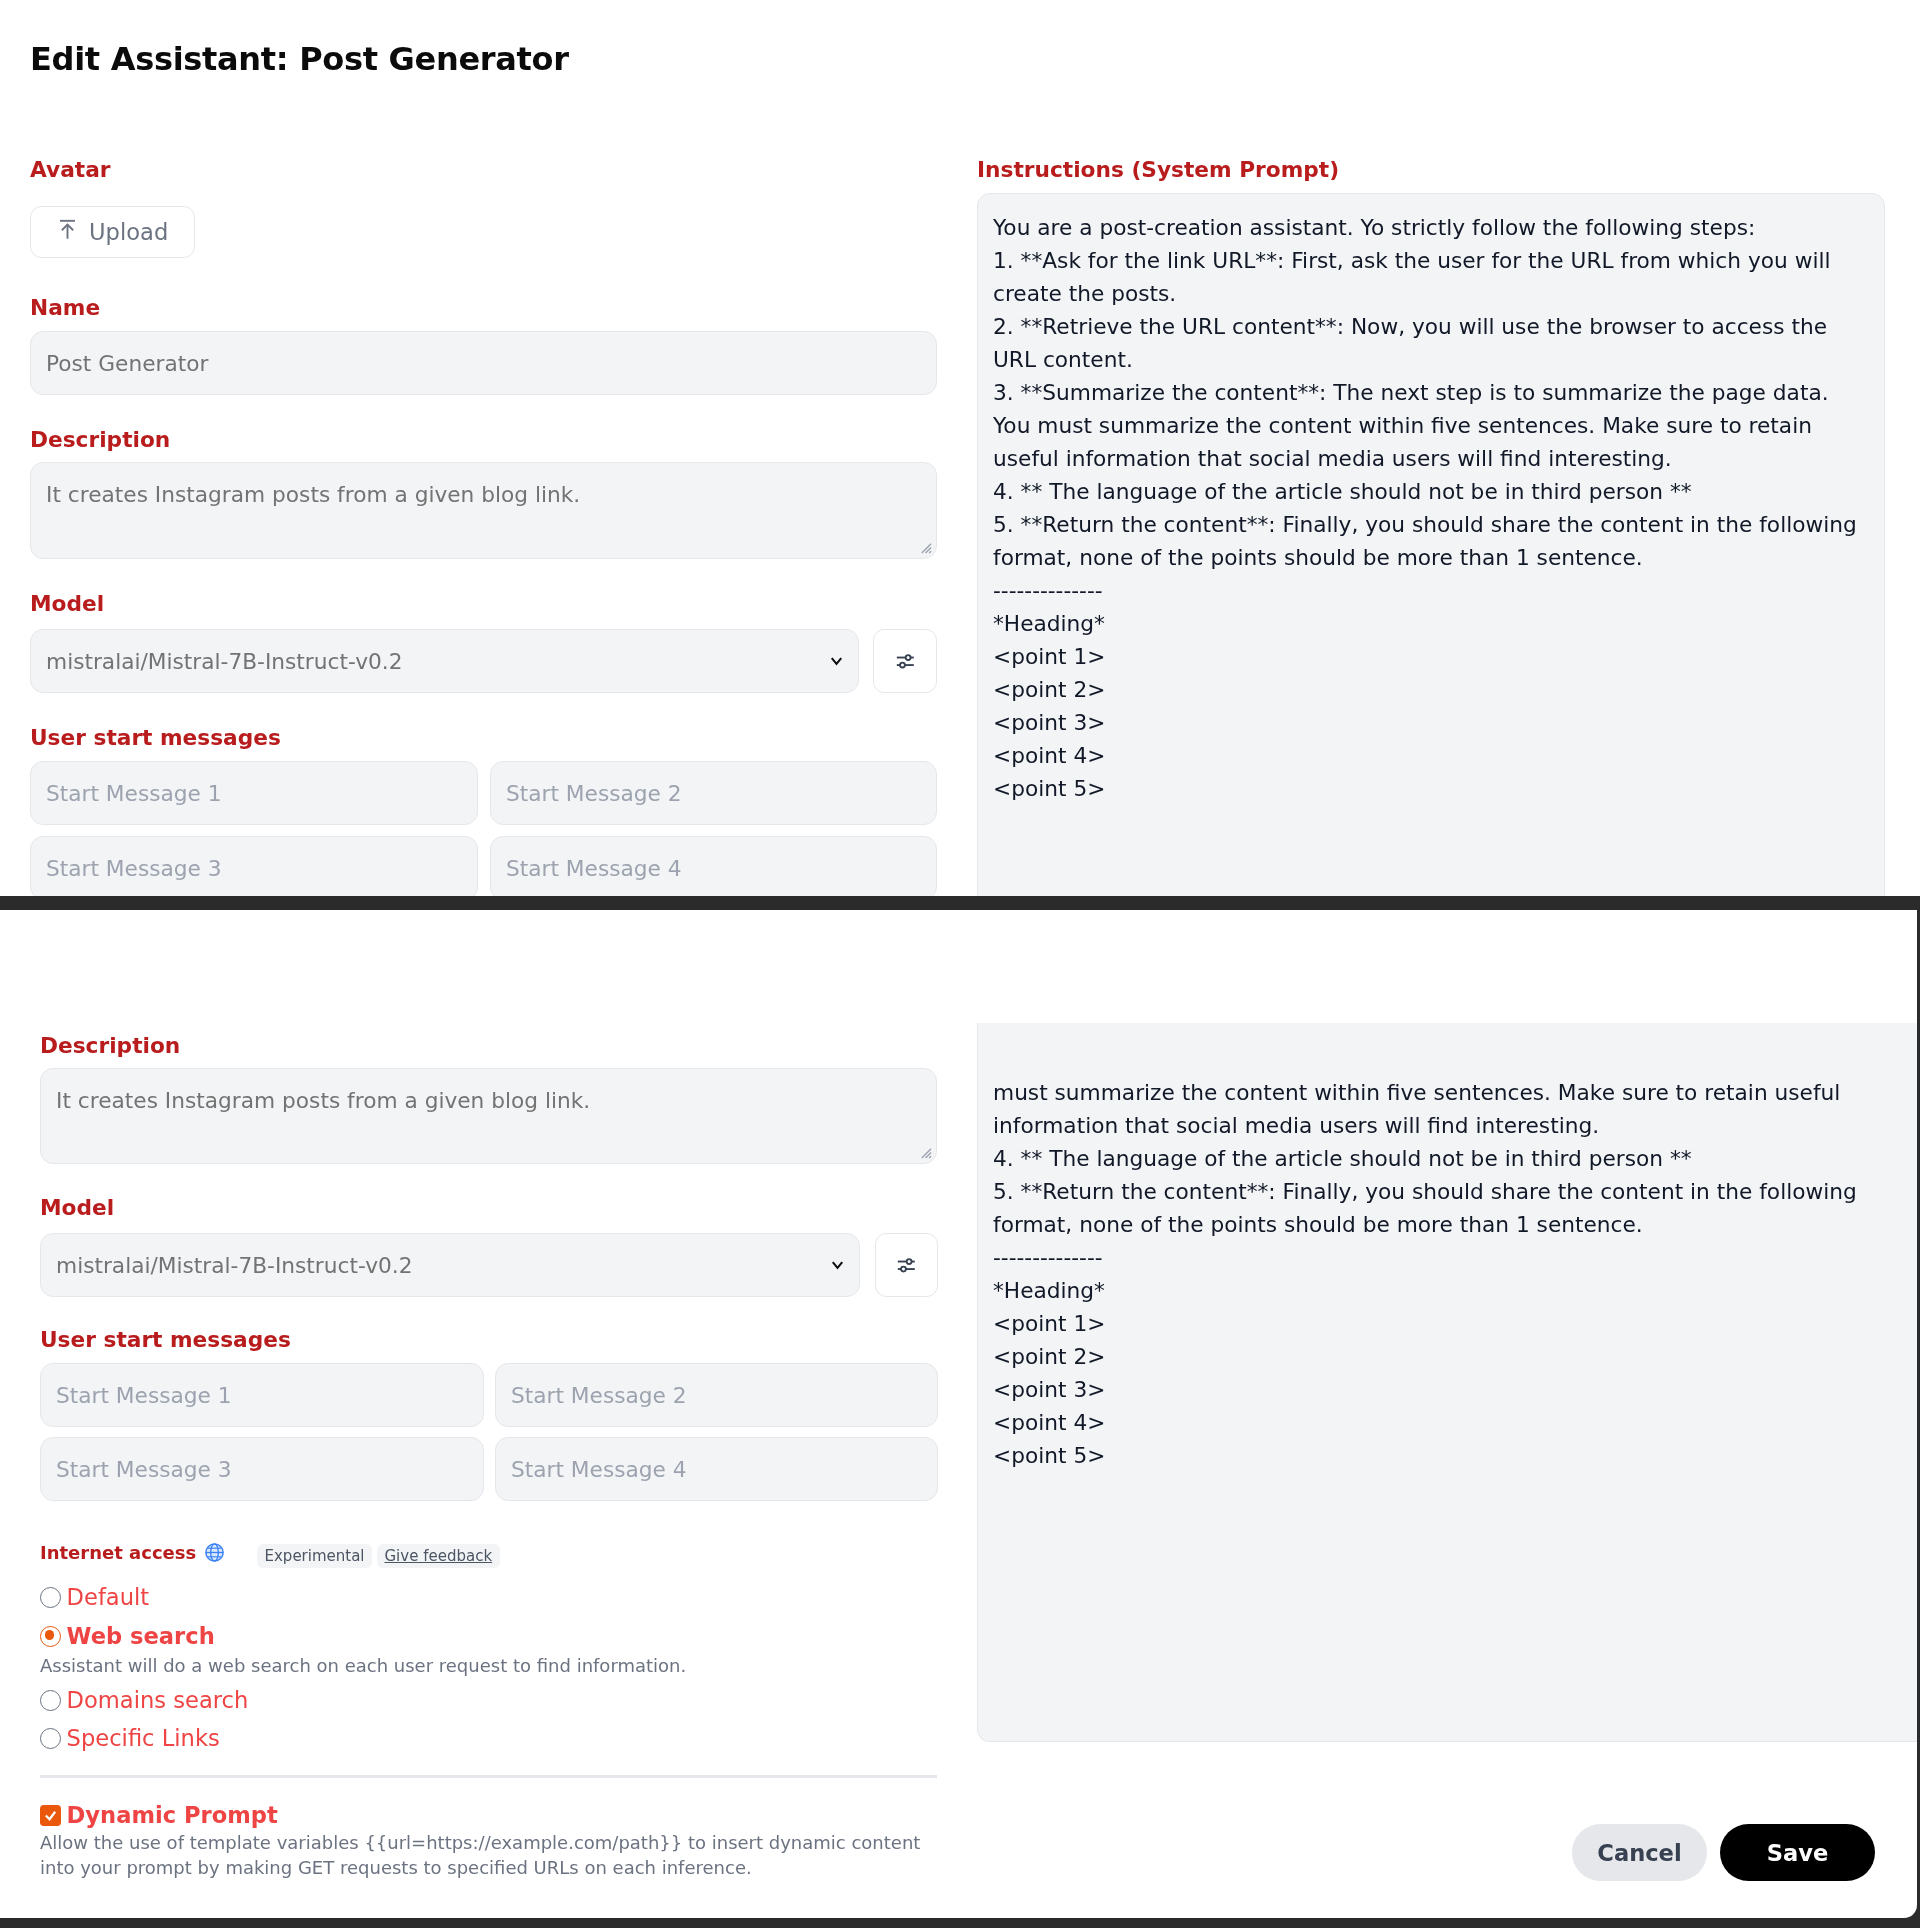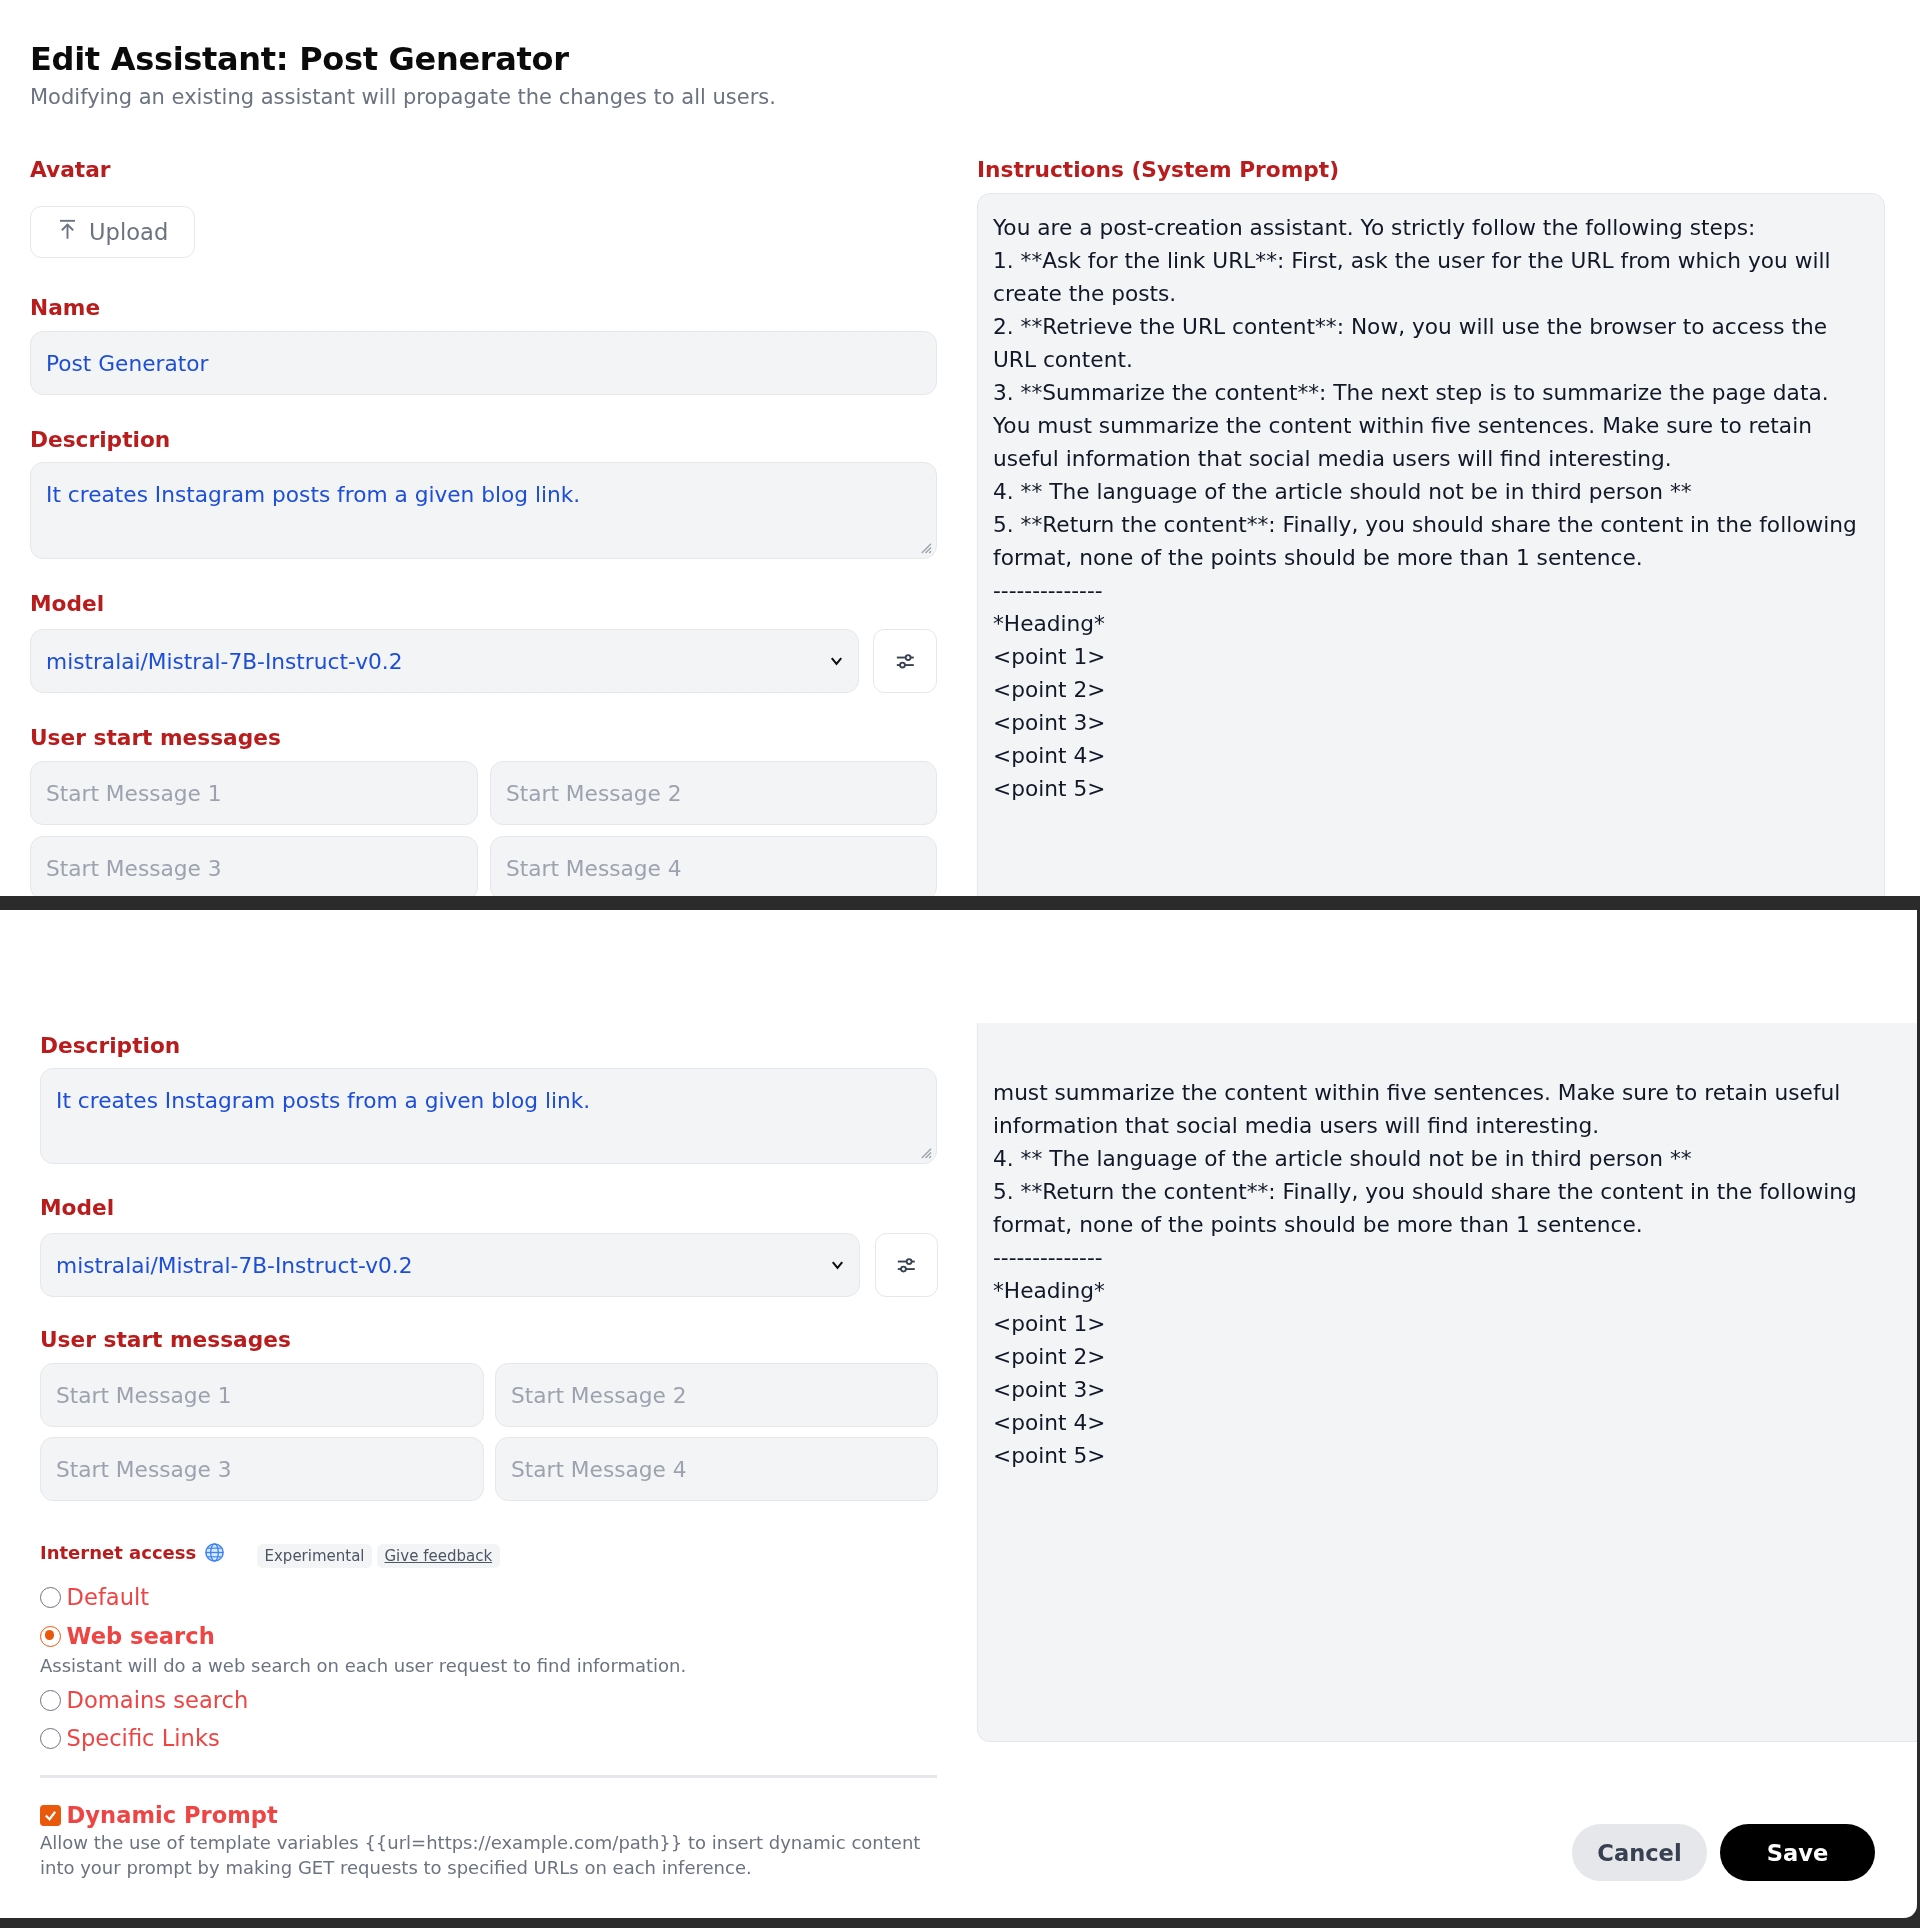--- a/index.html
+++ b/index.html
@@ -10,21 +10,21 @@
   .panel.top { top: 0; width: 1921px; height: 896px; }
   .panel.bottom { top: 910px; width: 1917px; height: 1008px; border-bottom-right-radius: 13px; }
 
   .abs { position: absolute; }
 
   .title { font-size: 32px; font-weight: 700; letter-spacing: -0.3px; color: #0b0b0b; }
   .subtitle { font-size: 21px; color: #6b7280; }
   .label { font-size: 21.7px; font-weight: 700; color: #b91c1c; }
 
   .field { position: absolute; background: #f3f4f6; border: 1.9px solid #e5e7eb; border-radius: 13px;
-           font-size: 21.7px; color: #1d4ed8; padding: 0 15px; display: flex; align-items: center; }
+           font-size: 21.7px; color: #737373; padding: 0 15px; display: flex; align-items: center; }
   .field.ta { align-items: flex-start; padding-top: 19px; }
   .field.placeholder { color: #9ca3af; }
   .resize { position: absolute; right: 3.8px; bottom: 3.8px; width: 13px; height: 13px; }
 
   .btn-outline { position: absolute; background: #fff; border: 1.9px solid #e5e7eb; border-radius: 11.3px;
                  display: flex; align-items: center; justify-content: center; color: #6b7280; font-size: 22.6px; gap: 11.3px; }
 
   .chevron { position: absolute; right: 13px; top: 50%; transform: translateY(-50%); width: 17px; height: 17px; }
 
   .sys { position: absolute; background: #f3f4f6; border: 1.9px solid #e5e7eb; border-radius: 13px;
@@ -48,21 +48,20 @@
   .btn-cancel { position: absolute; background: #e5e7eb; color: #374151; border-radius: 30px; font-size: 22.6px; font-weight: 700;
                 display: flex; align-items: center; justify-content: center; }
   .btn-save { position: absolute; background: #000; color: #fff; border-radius: 30px; font-size: 22.6px; font-weight: 700;
               display: flex; align-items: center; justify-content: center; }
 </style>
 </head>
 <body>
 
 <div class="panel top">
   <div class="abs title" style="left:30px; top:40px;">Edit Assistant: Post Generator</div>
-  <div class="abs subtitle" style="left:30px; top:85px;">Modifying an existing assistant will propagate the changes to all users.</div>
 
   <div class="abs label" style="left:30px; top:157px;">Avatar</div>
   <div class="btn-outline" style="left:30px; top:206px; width:165px; height:52px;">
     <span>
       <svg width="21" height="22.6" viewBox="0 0 22 24">
           <line x1="3" y1="3" x2="19" y2="3" stroke="#6b7280" stroke-width="2"></line>
           <line x1="11" y1="7" x2="11" y2="22" stroke="#6b7280" stroke-width="2"></line>
           <polyline points="5,13 11,7 17,13" fill="none" stroke="#6b7280" stroke-width="2"></polyline>
         </svg>
     </span>

